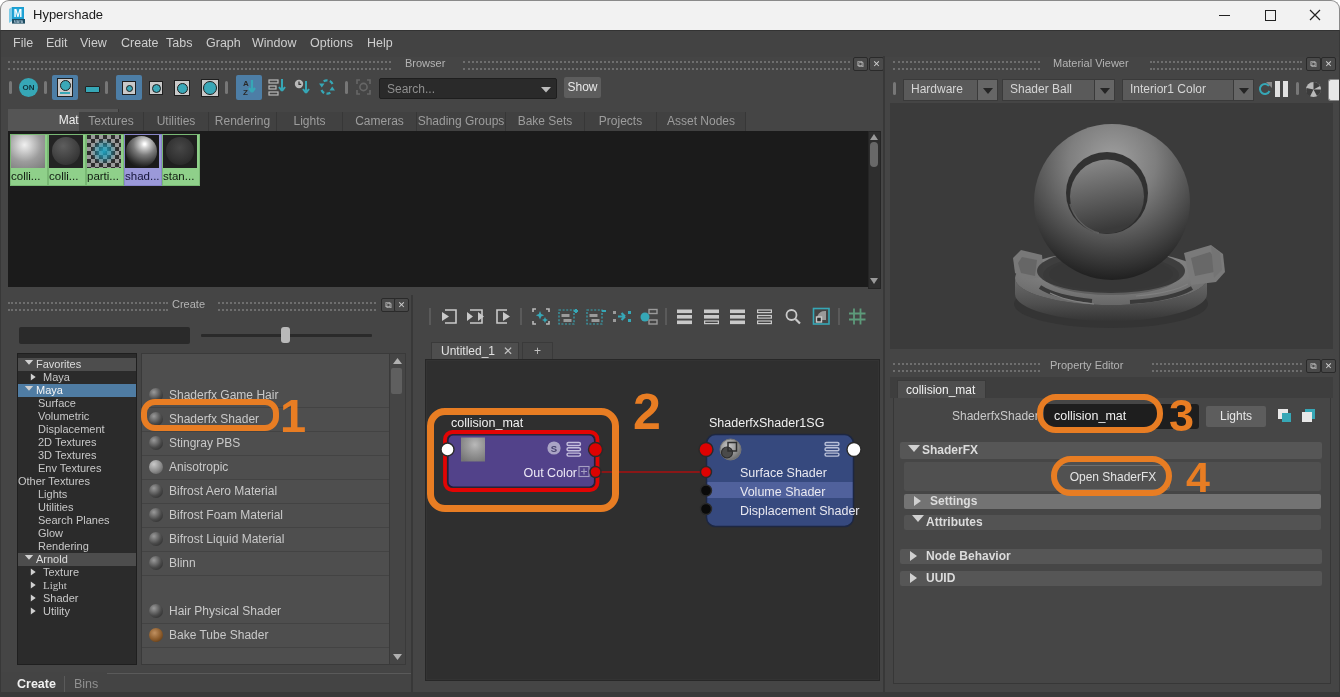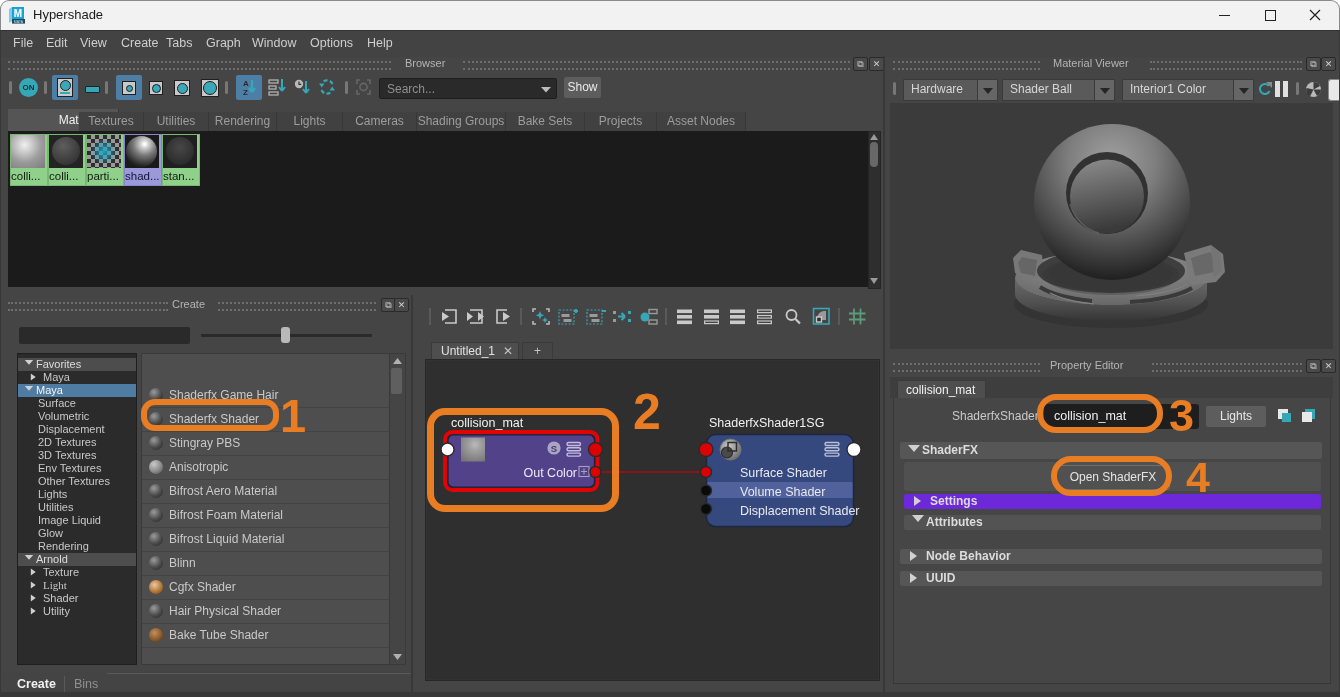--- a/index.html
+++ b/index.html
@@ -203,24 +203,24 @@
 <div class="abs" style="left:17px;top:353px;width:118px;height:310px;background:#2b2b2b;border:1px solid #1f1f1f;overflow:hidden;">
   <div class="treerow hdr" style="top:4px;"><span class="tri-d" style="transform:scale(0.7);margin:0 1px 2px 5px;"></span>Favorites</div>
   <div class="treerow" style="top:17px;"><span class="tri-r" style="margin-left:11px;margin-right:2px;transform:scale(0.7);"></span>Maya</div>
   <div class="treerow" style="top:30px;background:#4f7ca3;color:#f5f5f5;"><span class="tri-d" style="transform:scale(0.7);margin:0 1px 2px 5px;"></span>Maya</div>
   <div class="treerow" style="top:43px;padding-left:20px;">Surface</div>
   <div class="treerow" style="top:56px;padding-left:20px;">Volumetric</div>
   <div class="treerow" style="top:69px;padding-left:20px;">Displacement</div>
   <div class="treerow" style="top:82px;padding-left:20px;">2D Textures</div>
   <div class="treerow" style="top:95px;padding-left:20px;">3D Textures</div>
   <div class="treerow" style="top:108px;padding-left:20px;">Env Textures</div>
-  <div class="treerow" style="top:121px;padding-left:20px;">Other Textures</div>
+  <div class="treerow" style="top:121px;">Other Textures</div>
   <div class="treerow" style="top:134px;padding-left:20px;">Lights</div>
   <div class="treerow" style="top:147px;padding-left:20px;">Utilities</div>
-  <div class="treerow" style="top:160px;padding-left:20px;">Image Liquid</div>
+  <div class="treerow" style="top:160px;padding-left:20px;">Search Planes</div>
   <div class="treerow" style="top:173px;padding-left:20px;">Glow</div>
   <div class="treerow" style="top:186px;padding-left:20px;">Rendering</div>
   <div class="treerow hdr" style="top:199px;"><span class="tri-d" style="transform:scale(0.7);margin:0 1px 2px 5px;"></span>Arnold</div>
   <div class="treerow" style="top:212px;"><span class="tri-r" style="margin-left:11px;margin-right:2px;transform:scale(0.7);"></span>Texture</div>
   <div class="treerow" style="top:225px;font-family:Liberation Serif, serif;"><span class="tri-r" style="margin-left:11px;margin-right:2px;transform:scale(0.7);"></span>Light</div>
   <div class="treerow" style="top:238px;"><span class="tri-r" style="margin-left:11px;margin-right:2px;transform:scale(0.7);"></span>Shader</div>
   <div class="treerow" style="top:251px;"><span class="tri-r" style="margin-left:11px;margin-right:2px;transform:scale(0.7);"></span>Utility</div>
 </div>
 
 <div class="abs" style="left:141px;top:353px;width:247px;height:310px;background:#4e4e4e;border:1px solid #3a3a3a;overflow:hidden;">
@@ -248,24 +248,20 @@
       <span class="sphere"></span>
       <span class="nm">Bifrost Foam Material</span>
     </div>
   <div class="listrow" style="top:173px;">
       <span class="sphere"></span>
       <span class="nm">Bifrost Liquid Material</span>
     </div>
   <div class="listrow" style="top:197px;">
       <span class="sphere"></span>
       <span class="nm">Blinn</span>
-    </div>
-  <div class="listrow" style="top:221px;">
-      <span class="sphere" style="background:radial-gradient(circle at 40% 35%,#e8c9a0,#b5773a 55%,#6a3d16 100%);"></span>
-      <span class="nm">Cgfx Shader</span>
     </div>
   <div class="listrow" style="top:245px;">
       <span class="sphere"></span>
       <span class="nm">Hair Physical Shader</span>
     </div>
   <div class="listrow" style="top:269px;">
       <span class="sphere" style="background:radial-gradient(circle at 40% 35%,#c09060,#8a5a2a 55%,#4a2a0a 100%);"></span>
       <span class="nm">Bake Tube Shader</span>
     </div>
 </div>
@@ -547,21 +543,21 @@
   <rect x="6" y="6" width="9" height="9" fill="#36a7b6"></rect>
 </svg>
 <svg class="abs" style="left:1300px;top:407px;" width="16" height="16" viewBox="0 0 16 16">
   <rect x="5" y="2" width="10" height="10" fill="#36a7b6"></rect>
   <rect x="2" y="5" width="10" height="10" fill="#e8e8e8"></rect>
 </svg>
 
 <div class="secbar" style="left:900px;top:442px;width:422px;"><span class="tri-d"></span>ShaderFX</div>
 <div class="abs" style="left:904px;top:462px;width:417px;height:29px;background:#505050;border-radius:2px;"></div>
 <div class="abs" style="left:1056px;top:465px;width:112px;height:23px;background:#515151;border:1px solid #6e6e6e;border-radius:3px;color:#e4e4e4;font-size:12px;line-height:23px;text-align:center;">Open ShaderFX</div>
-<div class="secbar" style="left:904px;top:494px;width:417px;height:15px;line-height:15px;background:#6d28d9;"><span class="tri-r"></span>Settings</div>
+<div class="secbar" style="left:904px;top:494px;width:417px;height:15px;line-height:15px;background:#737373;"><span class="tri-r"></span>Settings</div>
 <div class="secbar" style="left:904px;top:515px;width:417px;height:15px;line-height:15px;background:#535353;"><span class="tri-d" style="margin:0 2px 3px 8px;"></span>Attributes</div>
 <div class="secbar" style="left:900px;top:549px;width:422px;height:15px;line-height:15px;"><span class="tri-r"></span>Node Behavior</div>
 <div class="secbar" style="left:900px;top:571px;width:422px;height:15px;line-height:15px;"><span class="tri-r"></span>UUID</div>
 
 <div class="annring" style="left:1037px;top:394px;width:114px;height:27px;border-width:6px;border-radius:19px;"></div>
 <div class="annnum" style="left:1169px;top:393px;font-size:45px;">3</div>
 
 <div class="annring" style="left:1051px;top:456px;width:109px;height:28px;border-width:6px;border-radius:20px;"></div>
 <div class="annnum" style="left:1186px;top:456px;font-size:43px;">4</div>
 

